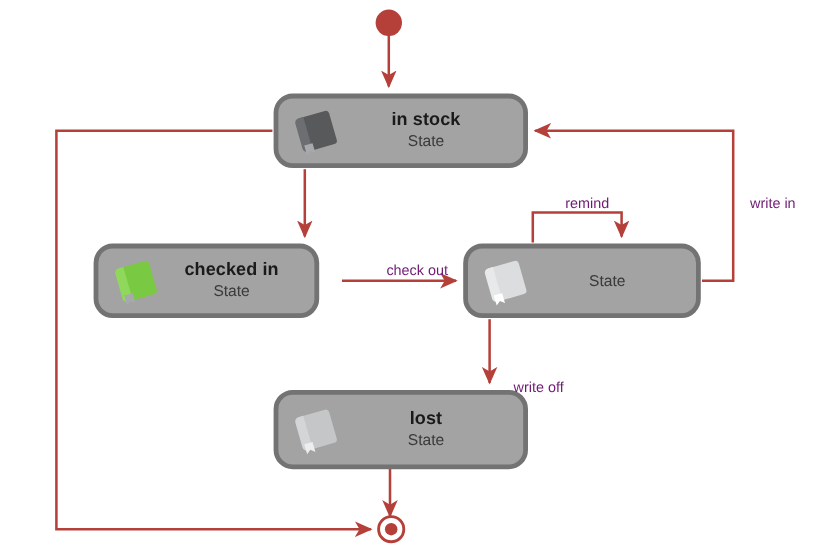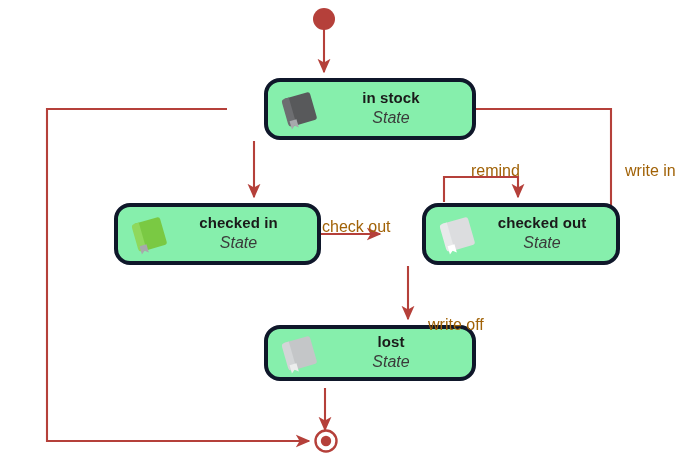--- a/index.html
+++ b/index.html
@@ -20,26 +20,25 @@
   #edges {
     position: absolute;
     left: 0;
     top: 0;
     width: 682px;
     height: 465px;
   }
   .state-node {
     position: absolute;
     box-sizing: border-box;
-    border: 4px solid #0f172a;
+    border: 4px solid #737373;
     border-radius: 16px;
-    background: #86efac;
+    background: #a3a3a3;
     display: flex;
     align-items: center;
-    margin-left: 36px;
   }
   .node-icon {
     width: 46px;
     height: 46px;
     margin-left: 10px;
     flex: 0 0 auto;
     display: block;
   }
   .node-text {
     flex: 1 1 auto;
@@ -47,30 +46,29 @@
     padding-right: 14px;
   }
   .node-title {
     font-size: 15px;
     font-weight: bold;
     color: #1a1a1a;
     line-height: 1.25;
     letter-spacing: .1px;
   }
   .node-sub {
-    font-size: 16px;
+    font-size: 13px;
     font-weight: normal;
     color: #3a3a3a;
     line-height: 1.3;
-    font-style: italic;
   }
   .edge-label {
     position: absolute;
-    font-size: 16px;
-    color: #a16207;
+    font-size: 12px;
+    color: #701a75;
     white-space: nowrap;
     line-height: 1;
   }
 </style>
 </head>
 <body>
 
 <div id="canvas">
 
   <svg id="edges" viewBox="0 0 682 465" xmlns="http://www.w3.org/2000/svg">
@@ -142,41 +140,40 @@
   <div class="state-node" style="left:228px; top:78px; width:212px; height:62px;">
     <svg class="node-icon" viewBox="0 0 64 64">
       <use href="#book-dark"></use>
     </svg>
     <div class="node-text">
       <div class="node-title">in stock</div>
       <div class="node-sub">State</div>
     </div>
   </div>
 
-  <div class="state-node" style="left:78px; top:203px; width:207px; height:62px;">
+  <div class="state-node" style="left:78px; top:203px; width:188px; height:62px;">
     <svg class="node-icon" viewBox="0 0 64 64">
       <use href="#book-green"></use>
     </svg>
     <div class="node-text">
       <div class="node-title">checked in</div>
       <div class="node-sub">State</div>
     </div>
   </div>
 
   <div class="state-node" style="left:386px; top:203px; width:198px; height:62px;">
     <svg class="node-icon" viewBox="0 0 64 64">
       <use href="#book-light"></use>
     </svg>
     <div class="node-text">
-      <div class="node-title">checked out</div>
       <div class="node-sub">State</div>
     </div>
   </div>
 
-  <div class="state-node" style="left:228px; top:325px; width:212px; height:56px;">
+  <div class="state-node" style="left:228px; top:325px; width:212px; height:66px;">
     <svg class="node-icon" viewBox="0 0 64 64">
       <use href="#book-mid"></use>
     </svg>
     <div class="node-text">
       <div class="node-title">lost</div>
       <div class="node-sub">State</div>
     </div>
   </div>
 
   <div class="edge-label" style="left:303px; top:219px;margin-left:19px;">check out</div>

